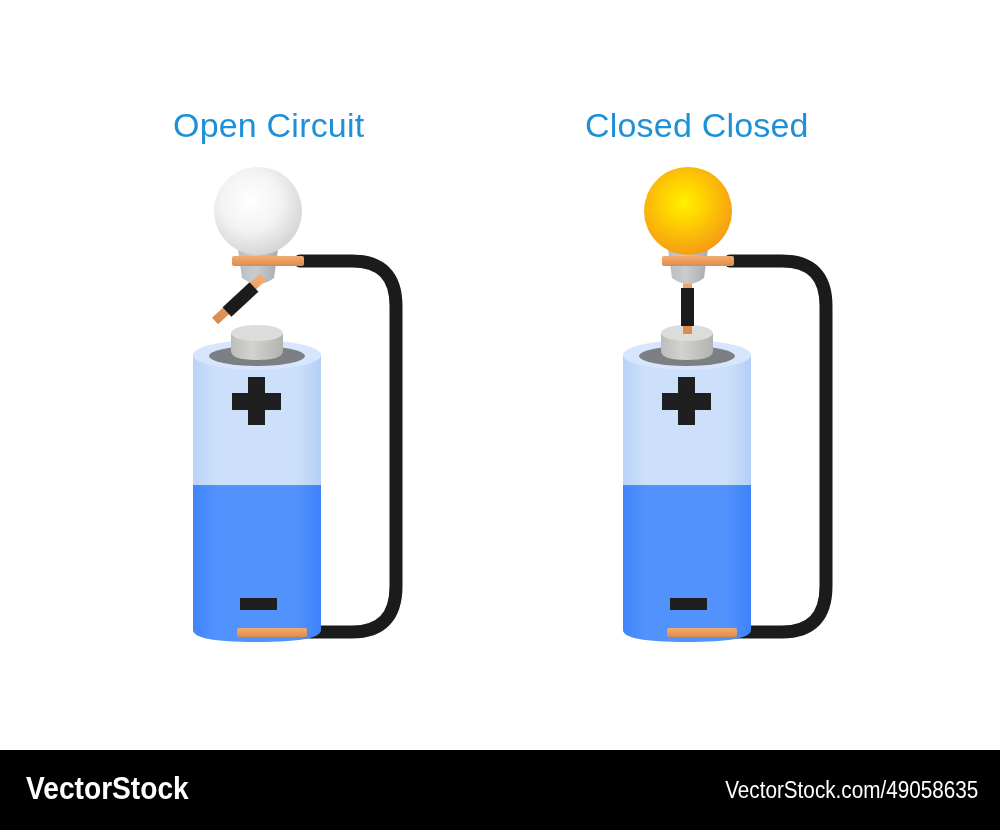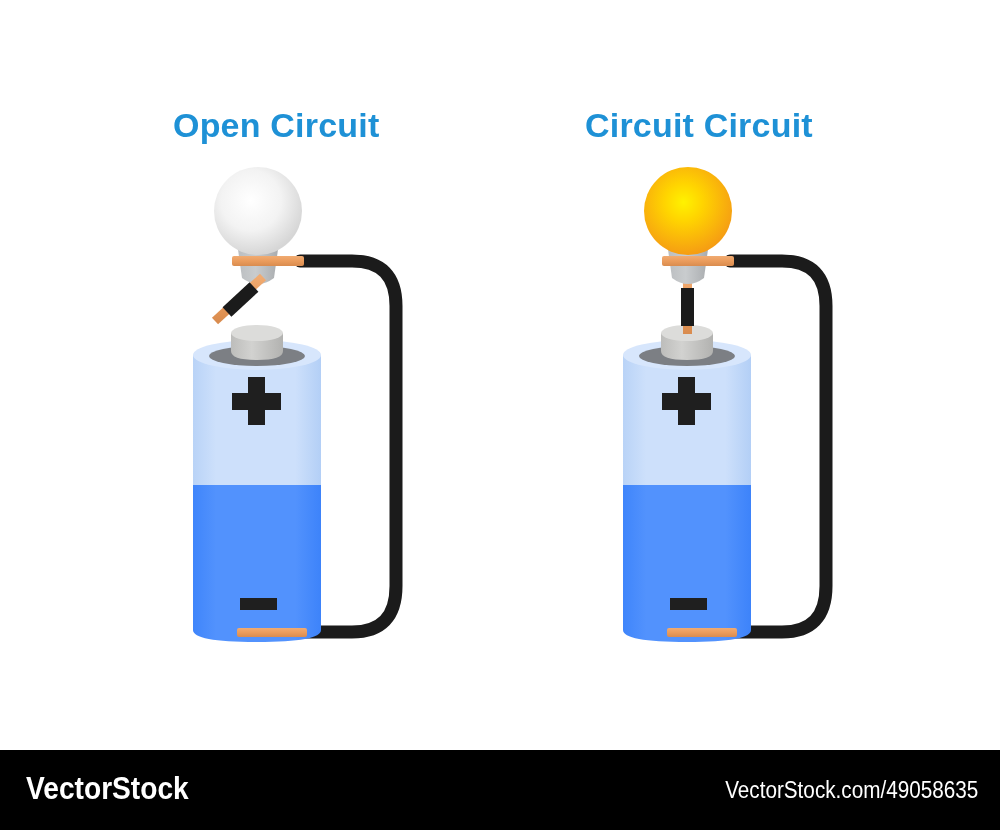--- a/index.html
+++ b/index.html
@@ -13,21 +13,21 @@
   #stage {
     position: relative;
     width: 1000px;
     height: 830px;
     background: #ffffff;
     overflow: hidden;
   }
   .panel-title {
     position: absolute;
     font-size: 34px;
-    font-weight: 700;
+    font-weight: 400;
     letter-spacing: 0.2px;
     white-space: nowrap;
     color: #1E91D6;
   }
   #title-open  { left: 173px; top: 106px; }
   #title-closed{ left: 585px; top: 106px; }
 
   .figure-svg {
     position: absolute;
     left: 0;
@@ -68,21 +68,21 @@
     white-space: nowrap;
   }
 </style>
 </head>
 <body>
 
 <div id="stage">
 
   <div class="panel-title" id="title-open">Open Circuit</div>
 
-  <div class="panel-title" id="title-closed">Circuit Circuit</div>
+  <div class="panel-title" id="title-closed">Closed Closed</div>
 
   <svg class="figure-svg" width="1000" height="760" viewBox="0 0 1000 760">
     <defs>
       <radialGradient id="glassOff" cx="42%" cy="38%" r="62%">
         <stop offset="0%" stop-color="#ffffff"></stop>
         <stop offset="55%" stop-color="#f3f3f3"></stop>
         <stop offset="100%" stop-color="#d6d6d6"></stop>
       </radialGradient>
       <radialGradient id="glassOn" cx="45%" cy="40%" r="62%">
         <stop offset="0%" stop-color="#FFF200"></stop>

